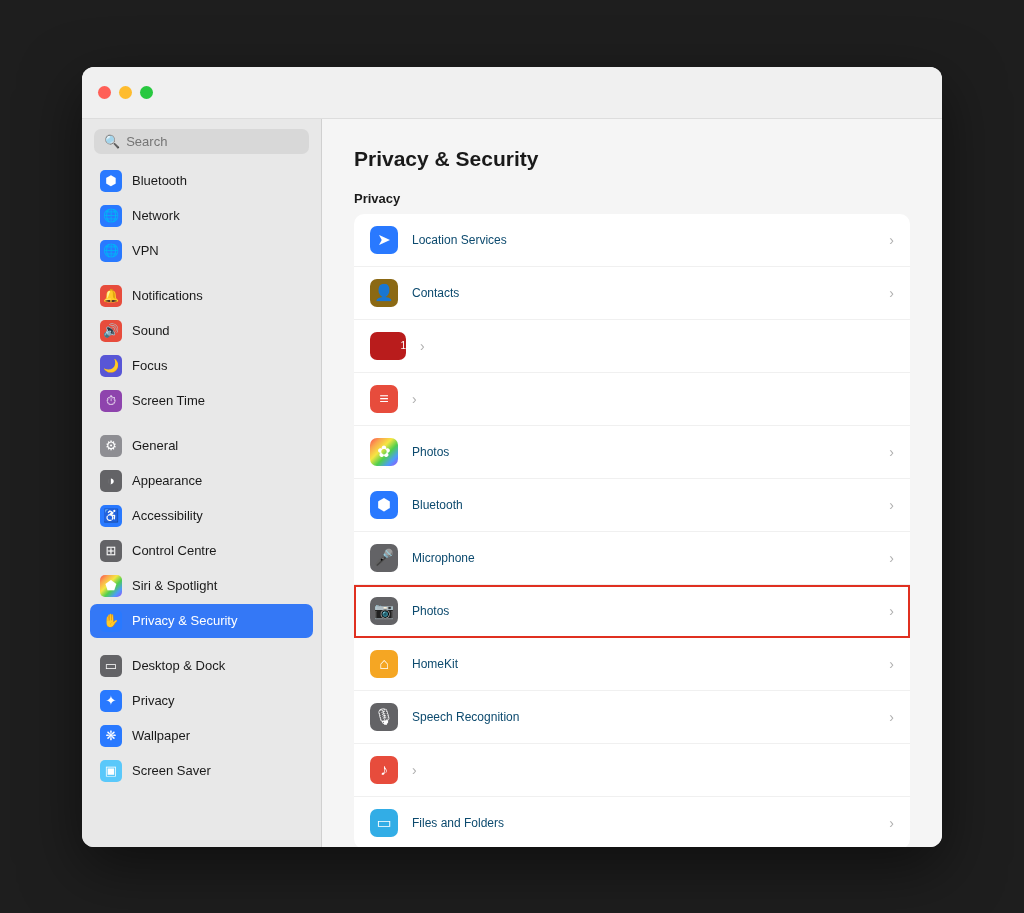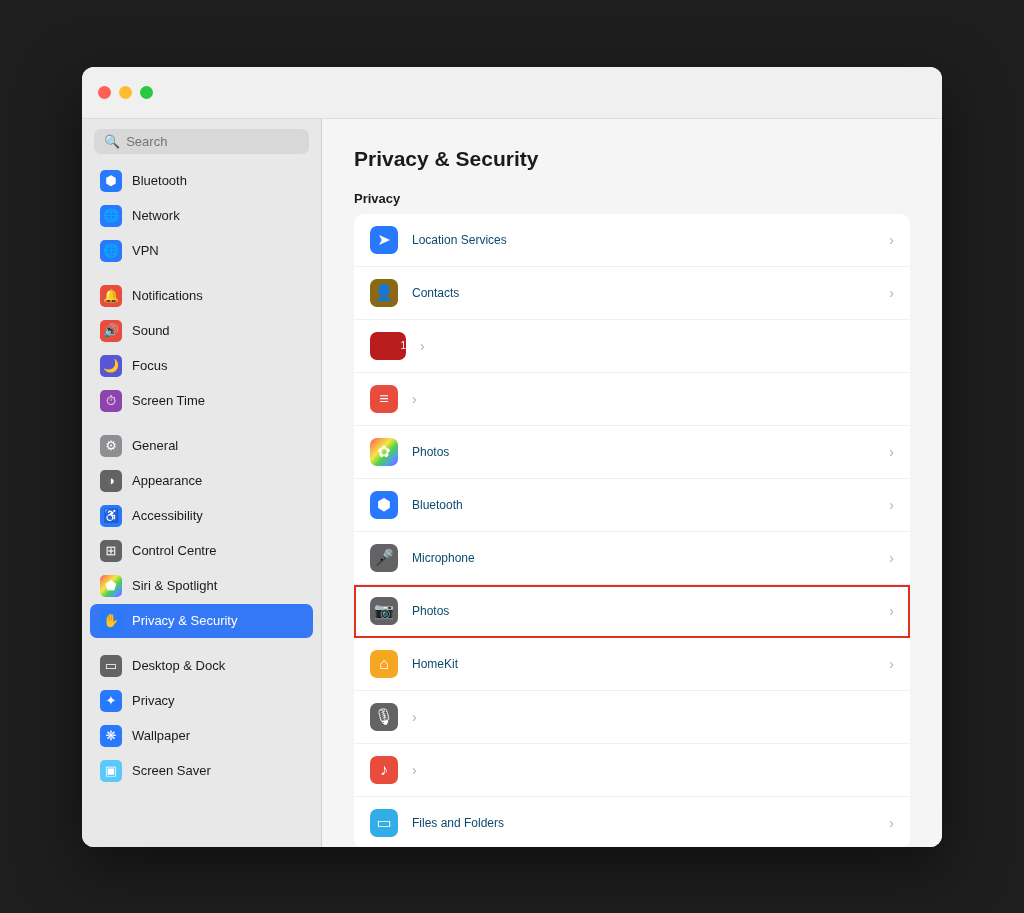--- a/index.html
+++ b/index.html
@@ -322,20 +322,21 @@
             <span class="row-label">Photos</span>
             <span class="row-chevron">›</span>
           </div>
           <div class="settings-row">
             <span class="row-icon" style="background: rgb(245, 166, 35);">⌂</span>
             <span class="row-label">HomeKit</span>
             <span class="row-chevron">›</span>
           </div>
           <div class="settings-row">
             <span class="row-icon" style="background: rgb(99, 99, 102);">🎙</span>
+            <span class="row-label">Speech Recognition</span>
             <span class="row-chevron">›</span>
           </div>
           <div class="settings-row">
             <span class="row-icon" style="background: rgb(231, 76, 60);">♪</span>
             <span class="row-chevron">›</span>
           </div>
           <div class="settings-row">
             <span class="row-icon" style="background: rgb(50, 173, 230);">▭</span>
             <span class="row-label">Files and Folders</span>
             <span class="row-chevron">›</span>

